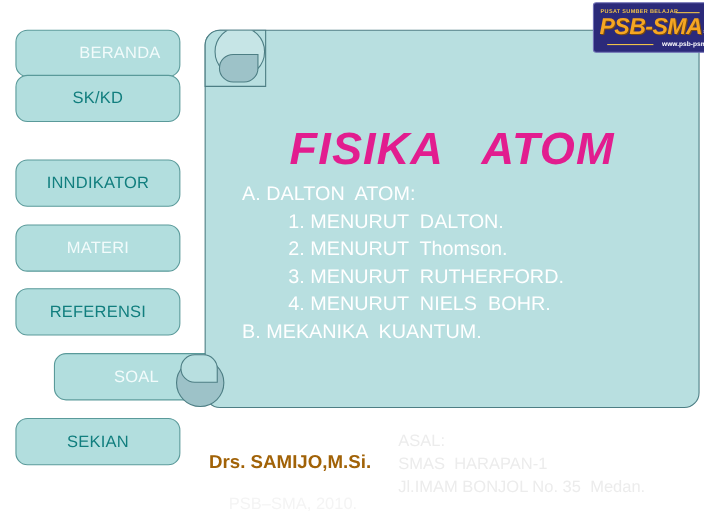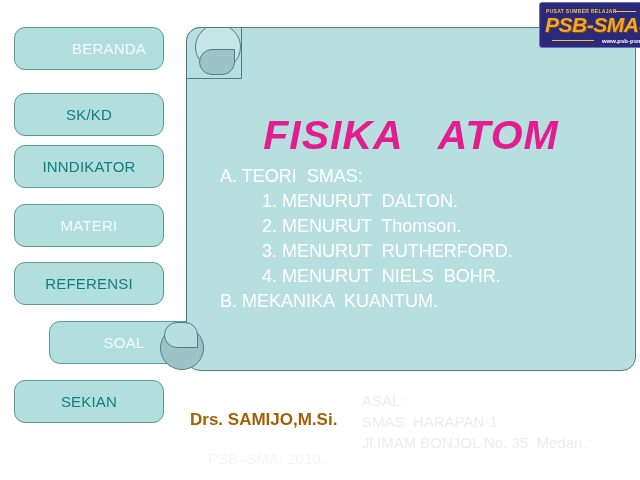--- a/index.html
+++ b/index.html
@@ -258,21 +258,21 @@
     white-space: nowrap;
   }
 </style>
 </head>
 <body>
 
 <div id="sidebar">
     <div class="nav-btn faded" style="top: 27px; padding-left: 40px;">
       <span>BERANDA</span>
     </div>
-    <div class="nav-btn" style="top: 93px; text-align: center;">
+    <div class="nav-btn" style="top: 68px; text-align: center;">
       <span>SK/KD</span>
     </div>
     <div class="nav-btn" style="top: 145px;">
       <span>INNDIKATOR</span>
     </div>
     <div class="nav-btn faded" style="top: 204px;">
       <span>MATERI</span>
     </div>
     <div class="nav-btn" style="top: 262px;">
       <span>REFERENSI</span>
@@ -280,21 +280,21 @@
     <div class="nav-btn faded" style="top: 321px; margin-left: 35px;">
       <span>SOAL</span>
     </div>
     <div class="nav-btn" style="top: 380px;">
       <span>SEKIAN</span>
     </div>
   </div>
 
 <div id="content-panel">
   <div id="slide-title">FISIKA   ATOM</div>
-  <div id="body-list"><span class="body-line">A. TEORI  SMAS:</span><span class="body-line indent-1">1. MENURUT  DALTON.</span><span class="body-line indent-1">2. MENURUT  Thomson.</span><span class="body-line indent-1">3. MENURUT  RUTHERFORD.</span><span class="body-line indent-1">4. MENURUT  NIELS  BOHR.</span><span class="body-line">B. MEKANIKA  KUANTUM.</span></div>
+  <div id="body-list"><span class="body-line">A. DALTON  ATOM:</span><span class="body-line indent-1">1. MENURUT  DALTON.</span><span class="body-line indent-1">2. MENURUT  Thomson.</span><span class="body-line indent-1">3. MENURUT  RUTHERFORD.</span><span class="body-line indent-1">4. MENURUT  NIELS  BOHR.</span><span class="body-line">B. MEKANIKA  KUANTUM.</span></div>
 </div>
 
 <div id="curl-top">
   <div id="curl-top-circle"></div>
   <div id="curl-top-inner"></div>
 </div>
 <div id="curl-bottom">
   <div id="curl-bottom-circle"></div>
   <div id="curl-bottom-inner"></div>
 </div>

